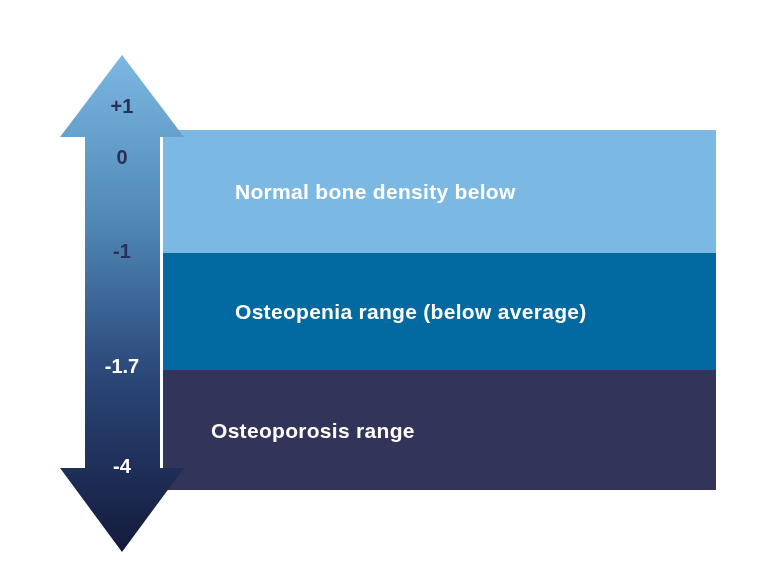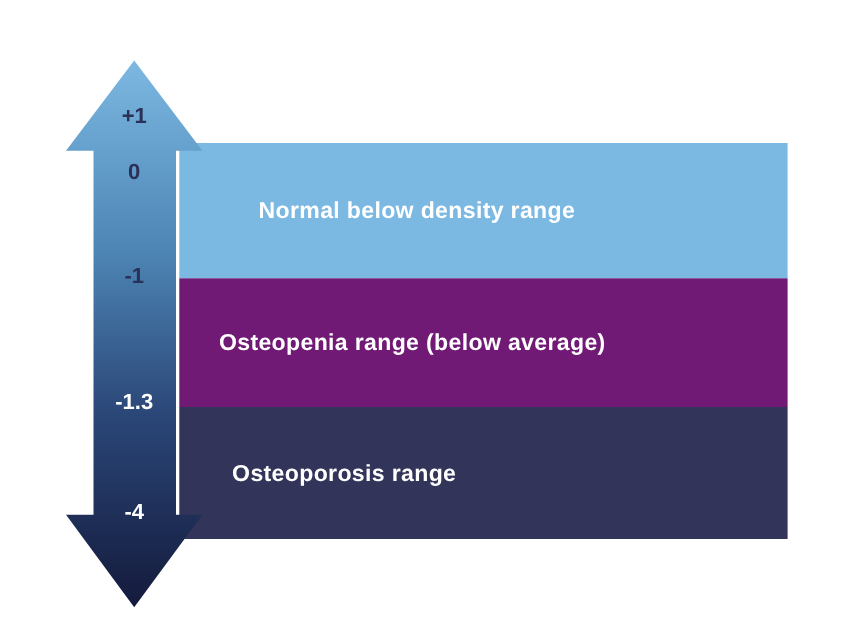--- a/index.html
+++ b/index.html
@@ -58,24 +58,24 @@
   .tick-m1  { top: 239px; }
   .tick-m25 { top: 354px; }
   .tick-m4  { top: 454px; }
 </style>
 </head>
 <body>
 
 <div class="stage">
 
   <div class="band band-normal" style="background: rgb(124, 185, 226);">
-    <div class="band-label">Normal below density range</div>
+    <div class="band-label">Normal bone density below</div>
   </div>
 
-  <div class="band band-osteopenia" style="background: #701a75; padding-left: 36px;">
+  <div class="band band-osteopenia" style="background: #0369a1;">
     <div class="band-label">Osteopenia range (below average)</div>
   </div>
 
   <div class="band band-osteoporosis" style="background: rgb(50, 52, 89); padding-left: 48px;">
     <div class="band-label">
       <div>Osteoporosis range</div>
     </div>
   </div>
 
   <svg class="arrow-svg" viewBox="0 0 768 583" xmlns="http://www.w3.org/2000/svg">
@@ -86,16 +86,16 @@
         <stop id="ag-stop-2" offset="0.65" stop-color="#2a4677"></stop>
         <stop id="ag-stop-3" offset="1" stop-color="#141a3c"></stop>
       </linearGradient>
     </defs>
     <polygon fill="url(#arrowGrad)" points="122,55 184,137 160,137 160,468 184,468 122,552 60,468 85,468 85,137 60,137"></polygon>
   </svg>
 
   <div class="tick tick-dark tick-p1">+1</div>
   <div class="tick tick-dark tick-0">0</div>
   <div class="tick tick-dark tick-m1">-1</div>
-  <div class="tick tick-light tick-m25">-1.3</div>
+  <div class="tick tick-light tick-m25">-1.7</div>
   <div class="tick tick-light tick-m4">-4</div>
 
 </div>
 
 </body></html>

